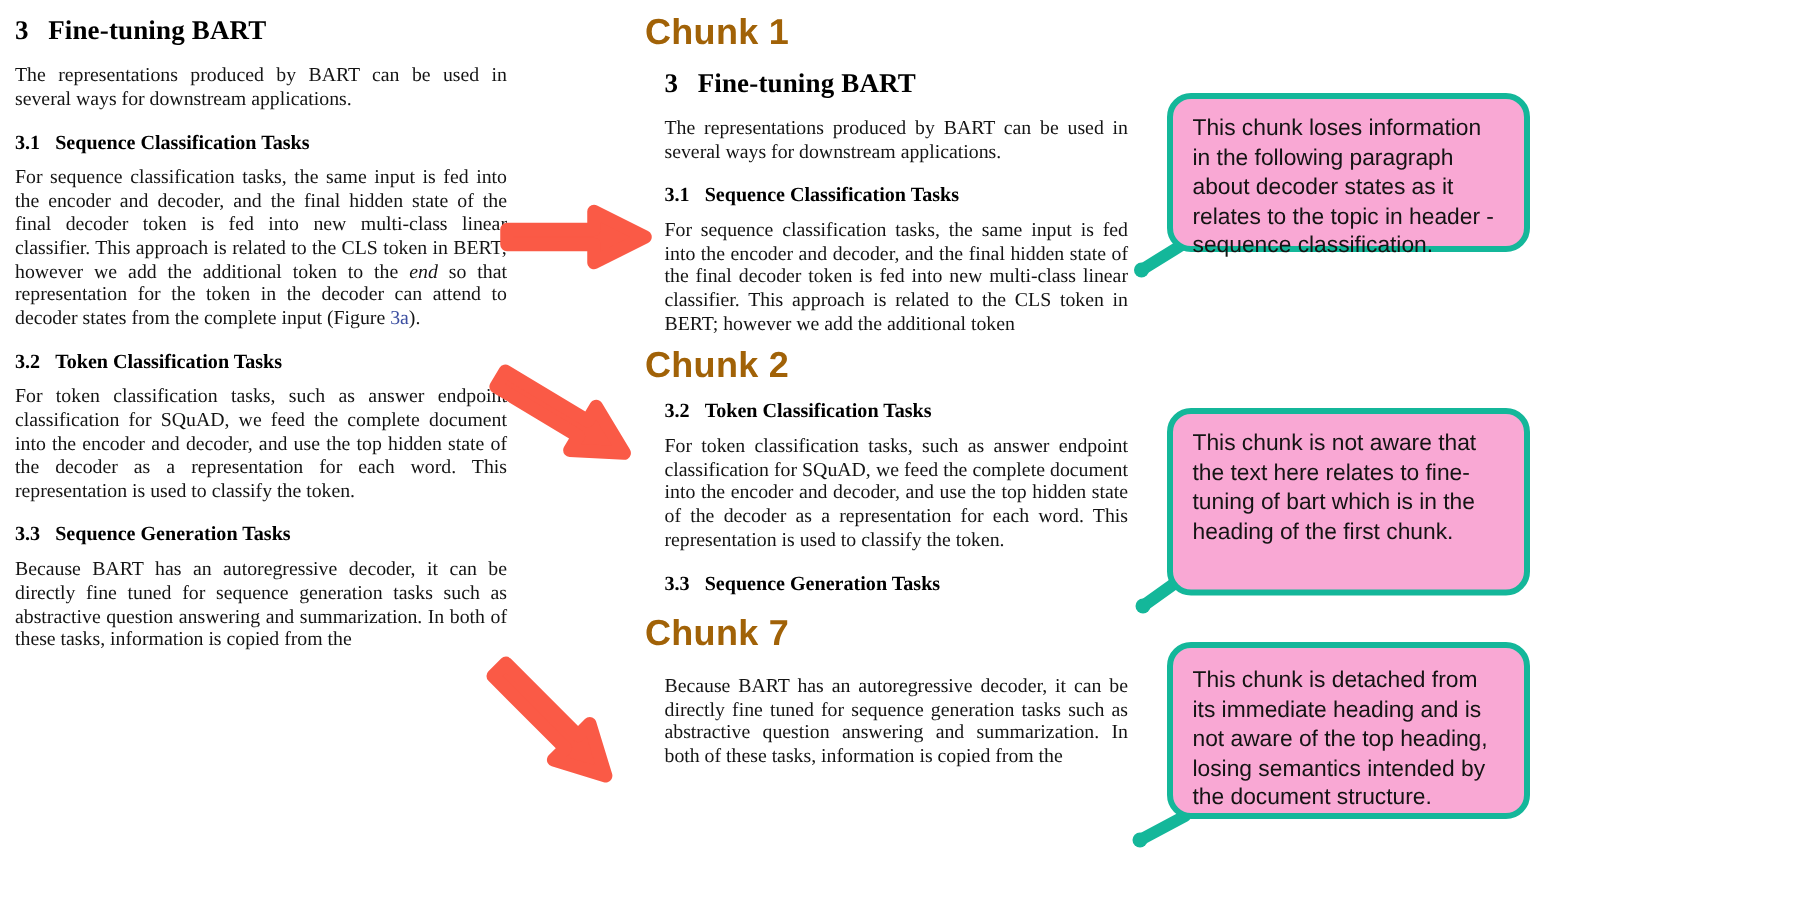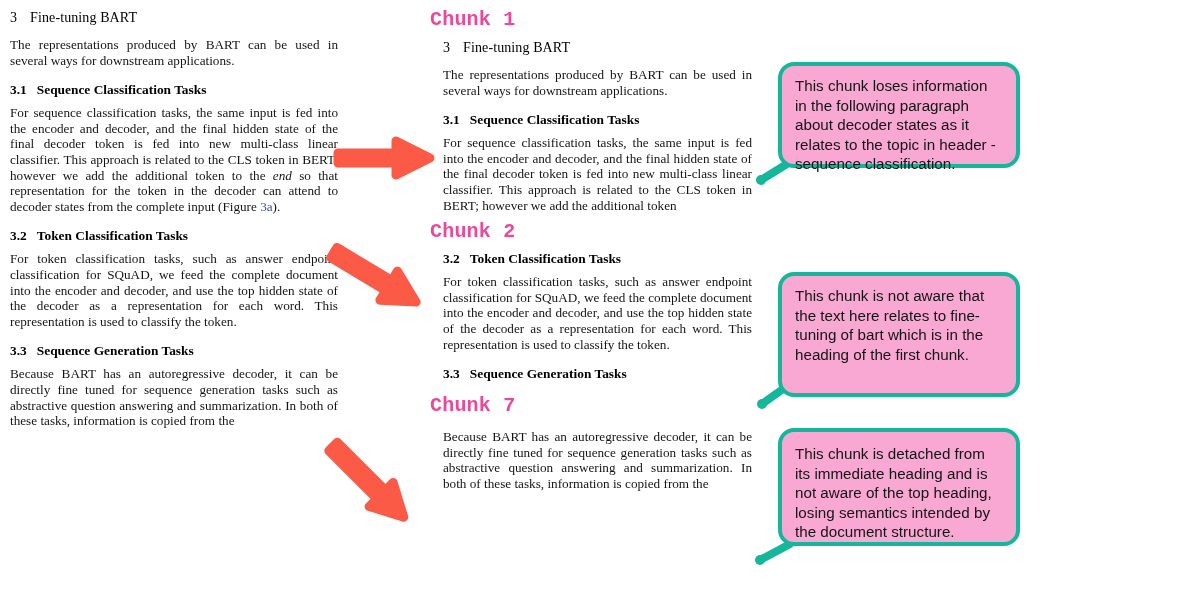--- a/index.html
+++ b/index.html
@@ -13,43 +13,43 @@
   .stage{position:absolute;left:0;top:0;width:1200px;height:600px;}
   .para{
     font-family:"Liberation Serif", serif;
     font-size:13.2px;line-height:15.6px;
     text-align:justify;color:#141414;
     margin:0;
     hyphens:none;
   }
   .h-top{
     font-family:"Liberation Serif", serif;
-    font-weight:normal;font-size:14px;color:#000;
+    font-weight:bold;font-size:18px;color:#000;
     margin:0;letter-spacing:.1px;
   }
   .h-top .num{margin-right:13px;}
   .h-sub{
     font-family:"Liberation Serif", serif;
     font-weight:bold;font-size:13.4px;color:#000;
     margin:0;
   }
   .h-sub .num{margin-right:10px;}
   .lnk{color:#3b4ea0;}
   .it{font-style:italic;}
 
   
   #left-column{position:absolute;left:10px;top:10px;width:328px;}
   #left-column .blk{margin-bottom:0;}
 
   
   #middle-column{position:absolute;left:430px;top:8px;width:322px;}
   .chunk-label{
-    font-family:Liberation Mono, monospace;
-    font-weight:bold;font-size:20px;
-    color:#ec4899;
+    font-family:Liberation Sans, sans-serif;
+    font-weight:bold;font-size:24px;
+    color:#a16207;
     margin:0;
     letter-spacing:.2px;
   }
   .chunk-body{padding-left:13px;}
 
   
   .arrow-svg{position:absolute;overflow:visible;}
 
   
   .callout{

